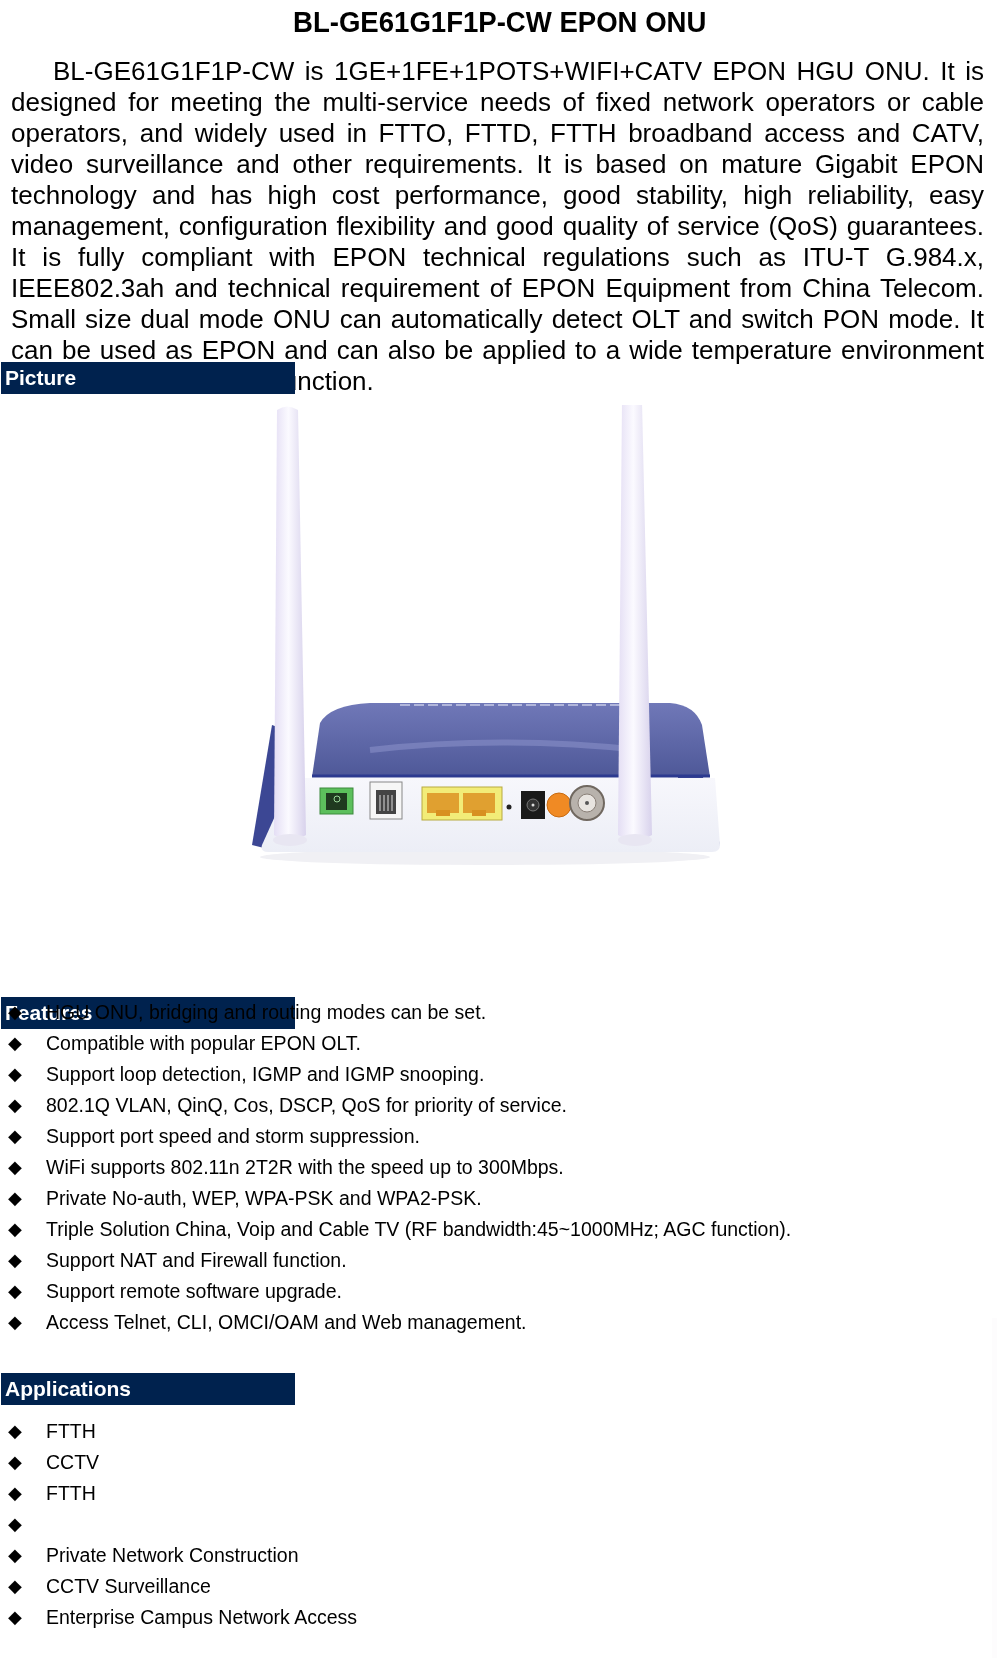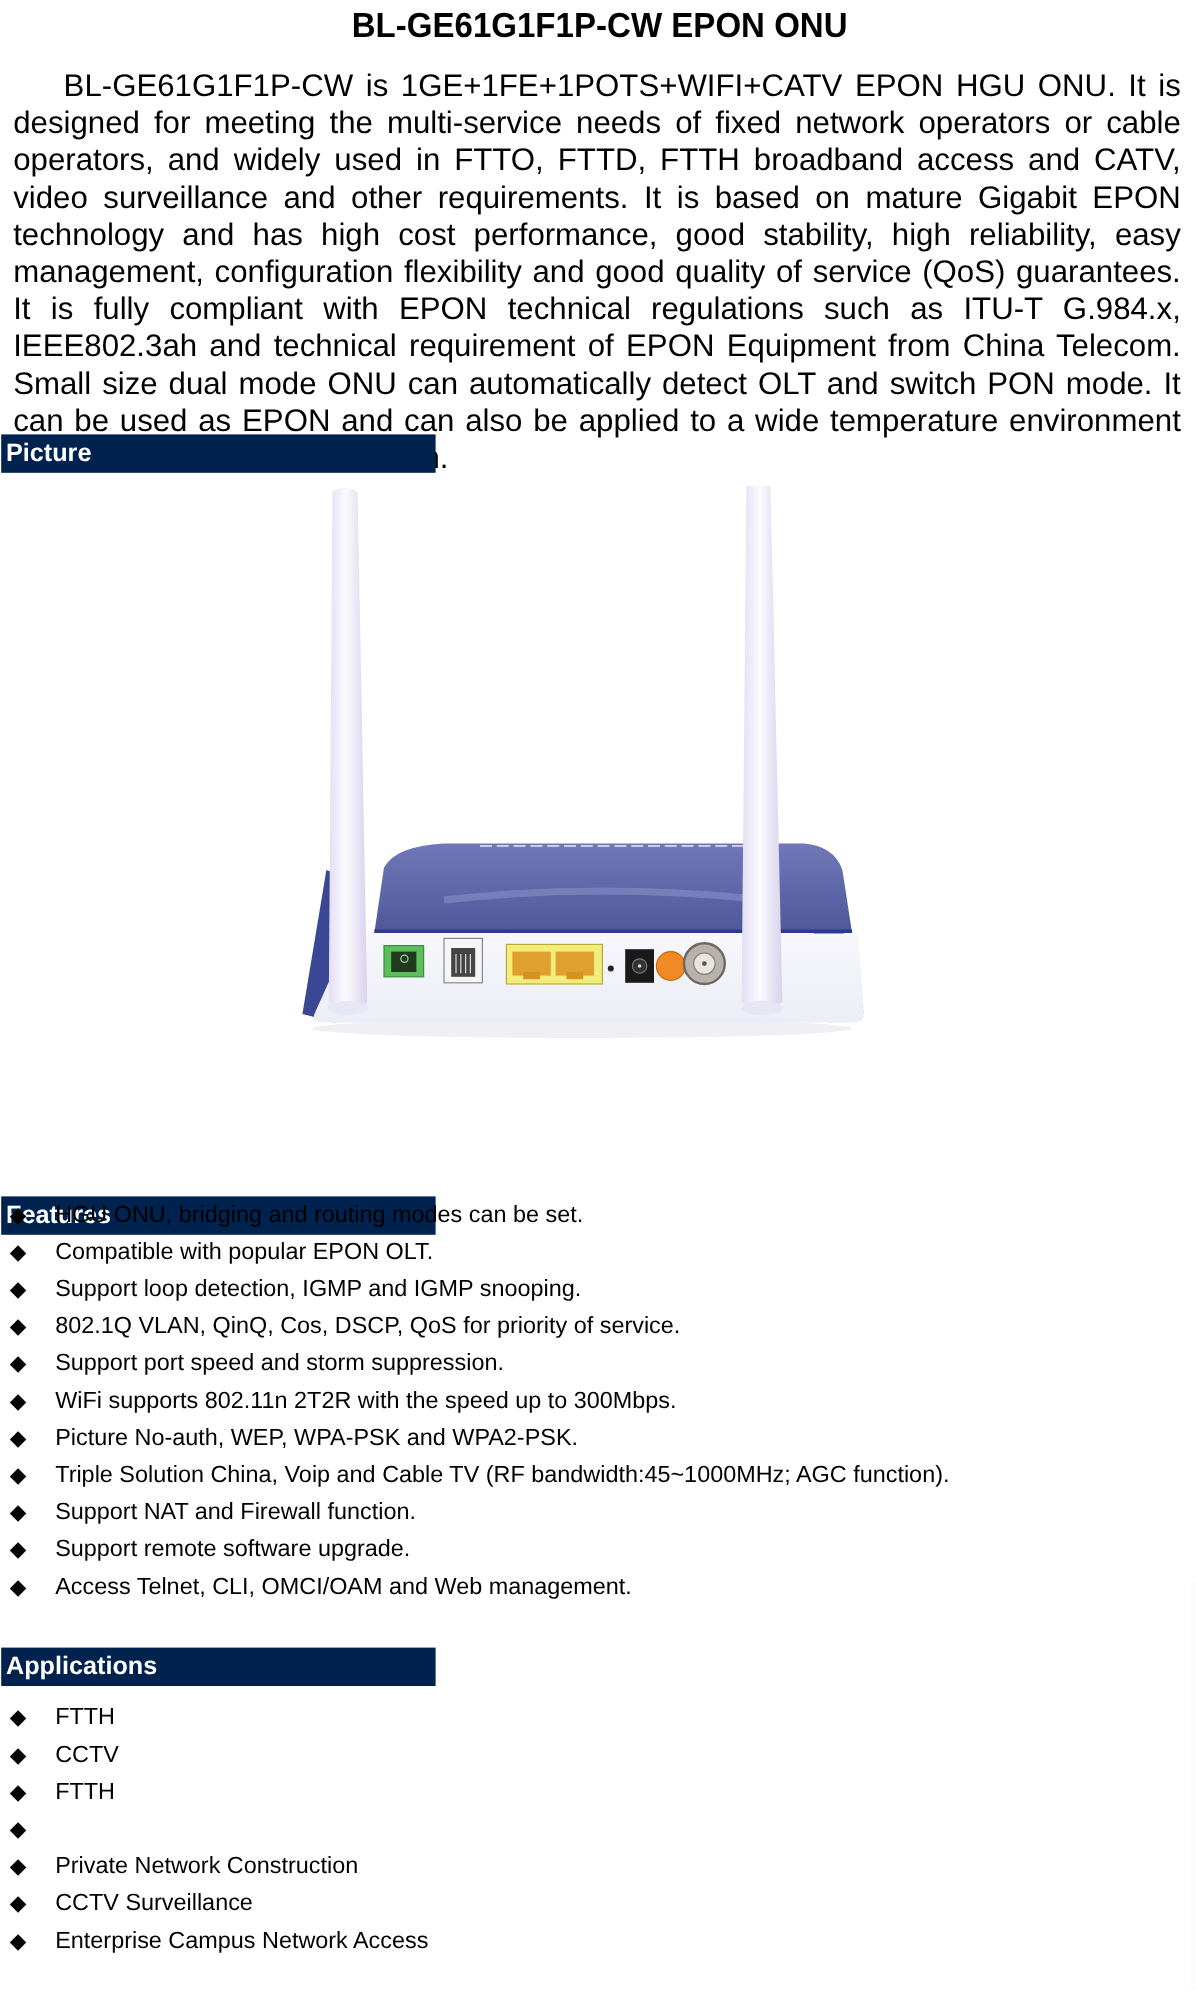--- a/index.html
+++ b/index.html
@@ -2,21 +2,21 @@
 <html><head>
   <meta charset="utf-8">
   <style>
     html, body { margin: 0; padding: 0; background: #ffffff; }
     body { width: 997px; height: 1663px; position: relative; overflow: hidden;
            font-family: "Liberation Sans", sans-serif; color: #000; }
     .title { position: absolute; left: 0; top: 6px; width: 1052px; text-align: center;
              font-size: 29px; font-weight: bold; letter-spacing: 0px; transform: scaleX(0.95); transform-origin: left top; }
     .intro { position: absolute; left: 11px; top: 56px; width: 973px; font-size: 26px; line-height: 31px;
              text-align: justify; text-indent: 42px; margin: 0; }
-    .section-bar { position: absolute; left: 1px; width: 362px; height: 32px; background: #00224e;
+    .section-bar { position: absolute; left: 1px; width: 294px; height: 32px; background: #00224e;
                    color: #fff; font-weight: bold; font-size: 21px; line-height: 32px; padding-left: 4px; box-sizing: border-box; }
     .list { position: absolute; left: 0; margin: 0; padding: 0; list-style: none; }
     .list li { position: relative; height: 31px; line-height: 31px; font-size: 19.5px; padding-left: 46px; white-space: nowrap; }
     .list li .bullet { position: absolute; left: 6px; top: 0; width: 18px; text-align: center; font-size: 18px; }
     .picture { position: absolute; left: 250px; top: 405px; width: 480px; height: 500px; }
     .shade { position: absolute; left: 992px; top: 1318px; width: 5px; height: 340px; background: #fdfcfd; }
   </style>
 </head>
 <body>
 
@@ -102,21 +102,21 @@
 
 <div class="section-bar" style="top:953px;margin-top:44px;">Features</div>
 
 <ul class="list" style="top:997px;">
   <li><span class="bullet">◆</span><span>HGU ONU, bridging and routing modes can be set.</span></li>
   <li><span class="bullet">◆</span><span>Compatible with popular EPON OLT.</span></li>
   <li><span class="bullet">◆</span><span>Support loop detection, IGMP and IGMP snooping.</span></li>
   <li><span class="bullet">◆</span><span>802.1Q VLAN, QinQ, Cos, DSCP, QoS for priority of service.</span></li>
   <li><span class="bullet">◆</span><span>Support port speed and storm suppression.</span></li>
   <li><span class="bullet">◆</span><span>WiFi supports 802.11n 2T2R with the speed up to 300Mbps.</span></li>
-  <li><span class="bullet">◆</span><span>Picture No-auth, WEP, WPA-PSK and WPA2-PSK.</span></li>
+  <li><span class="bullet">◆</span><span>Private No-auth, WEP, WPA-PSK and WPA2-PSK.</span></li>
   <li><span class="bullet">◆</span><span>Triple Solution China, Voip and Cable TV (RF bandwidth:45~1000MHz; AGC function).</span></li>
   <li><span class="bullet">◆</span><span>Support NAT and Firewall function.</span></li>
   <li><span class="bullet">◆</span><span>Support remote software upgrade.</span></li>
   <li><span class="bullet">◆</span><span>Access Telnet, CLI, OMCI/OAM and Web management.</span></li>
 </ul>
 
 <div class="section-bar" style="top:1373px;">Applications</div>
 
 <ul class="list" style="top:1416px;">
   <li><span class="bullet">◆</span><span>FTTH</span></li>

